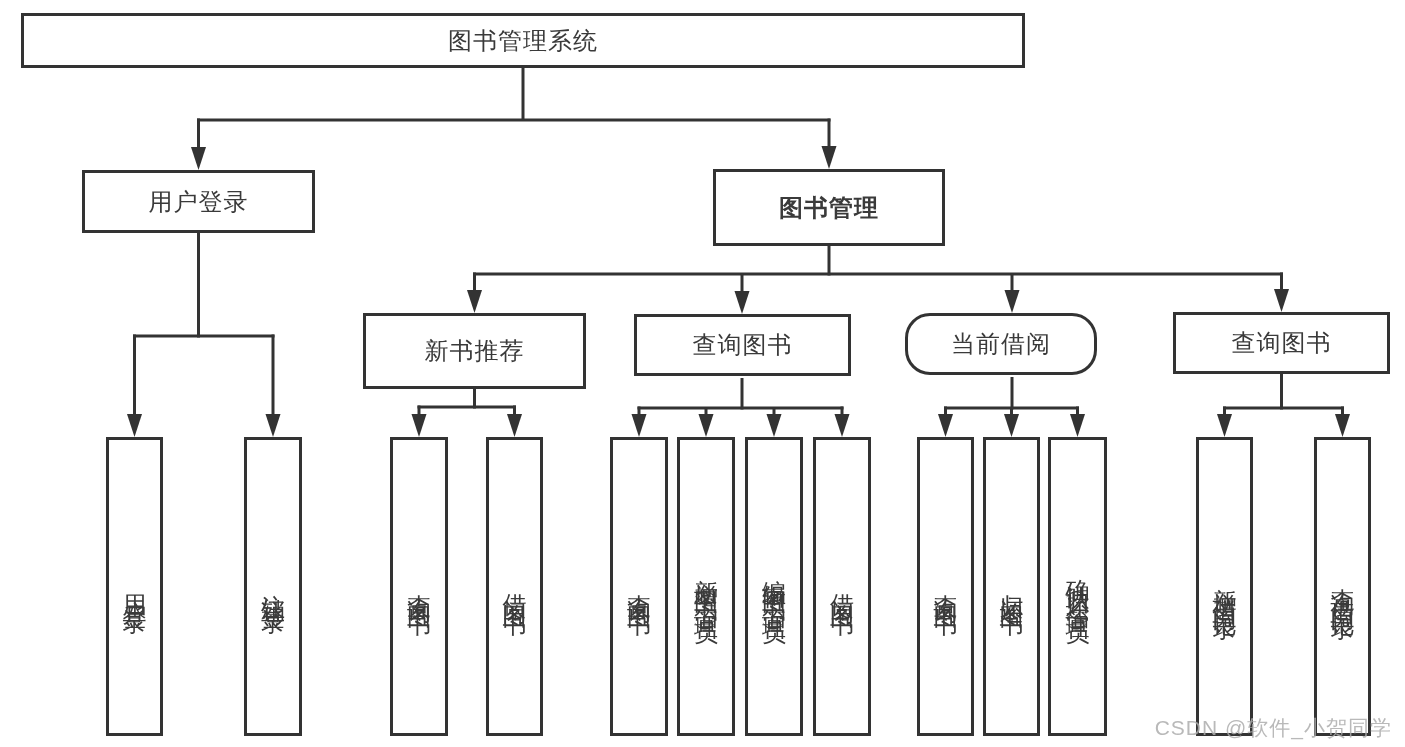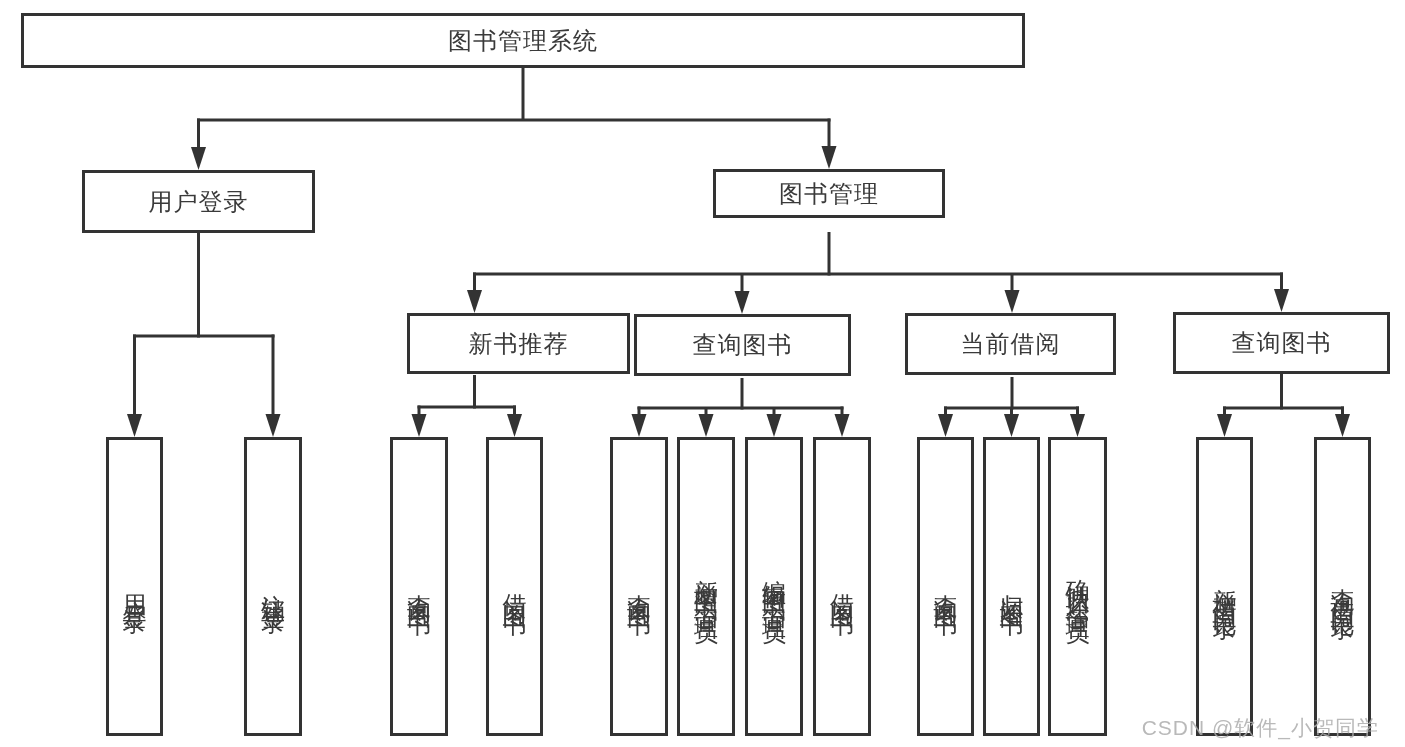--- a/index.html
+++ b/index.html
@@ -39,21 +39,21 @@
   }
   .vbox {
     writing-mode: vertical-rl;
     text-orientation: mixed;
     font-size: 24px;
     letter-spacing: 6px;
     line-height: 1;
   }
   .watermark {
     position: absolute;
-    right: 26px;
+    right: 13px;
     bottom: 5px;
     font-size: 21px;
     letter-spacing: 1px;
     color: #adadad;
     opacity: 0.85;
     z-index: 5;
     white-space: nowrap;
   }
 </style>
 </head>
@@ -123,25 +123,25 @@
       <polygon points="1004,414 1019,414 1011.5,437"></polygon>
       <polygon points="1070,414 1085,414 1077.5,437"></polygon>
       <polygon points="1217,414 1232,414 1224.5,437"></polygon>
       <polygon points="1335,414 1350,414 1342.5,437"></polygon>
     </g>
   </svg>
 
   <div class="box hbox" style="left:21px; top:13px; width:1004px; height:55px;">图书管理系统</div>
 
   <div class="box hbox" style="left:82px; top:170px; width:233px; height:63px;">用户登录</div>
-  <div class="box hbox" style="left:713px; top:169px; width:232px; height:49px;">图书管理</div>
+  <div class="box hbox" style="left:713px; top:169px; width:232px; height:77px;font-weight:bold;">图书管理</div>
 
-  <div class="box hbox" style="left:363px; top:313px; width:223px; height:61px;margin-left:44px;">新书推荐</div>
+  <div class="box hbox" style="left:363px; top:313px; width:223px; height:76px;">新书推荐</div>
   <div class="box hbox" style="left:634px; top:314px; width:217px; height:62px;">查询图书</div>
-  <div class="box hbox" style="left:905px; top:313px; width:211px; height:62px;">当前借阅</div>
+  <div class="box hbox" style="left:905px; top:313px; width:192px; height:62px;border-radius:25px;">当前借阅</div>
   <div class="box hbox" style="left:1173px; top:312px; width:217px; height:62px;">查询图书</div>
 
   <div class="box vbox" style="left:106px; top:437px; width:57px; height:299px;">用户登录</div>
   <div class="box vbox" style="left:244px; top:437px; width:58px; height:299px;">注销登录</div>
 
   <div class="box vbox" style="left:390px; top:437px; width:58px; height:299px;">查询图书</div>
   <div class="box vbox" style="left:486px; top:437px; width:57px; height:299px;">借阅图书</div>
 
   <div class="box vbox" style="left:610px; top:437px; width:58px; height:299px;">查询图书</div>
   <div class="box vbox" style="left:677px; top:437px; width:58px; height:299px;">新增图书（管理员）</div>

